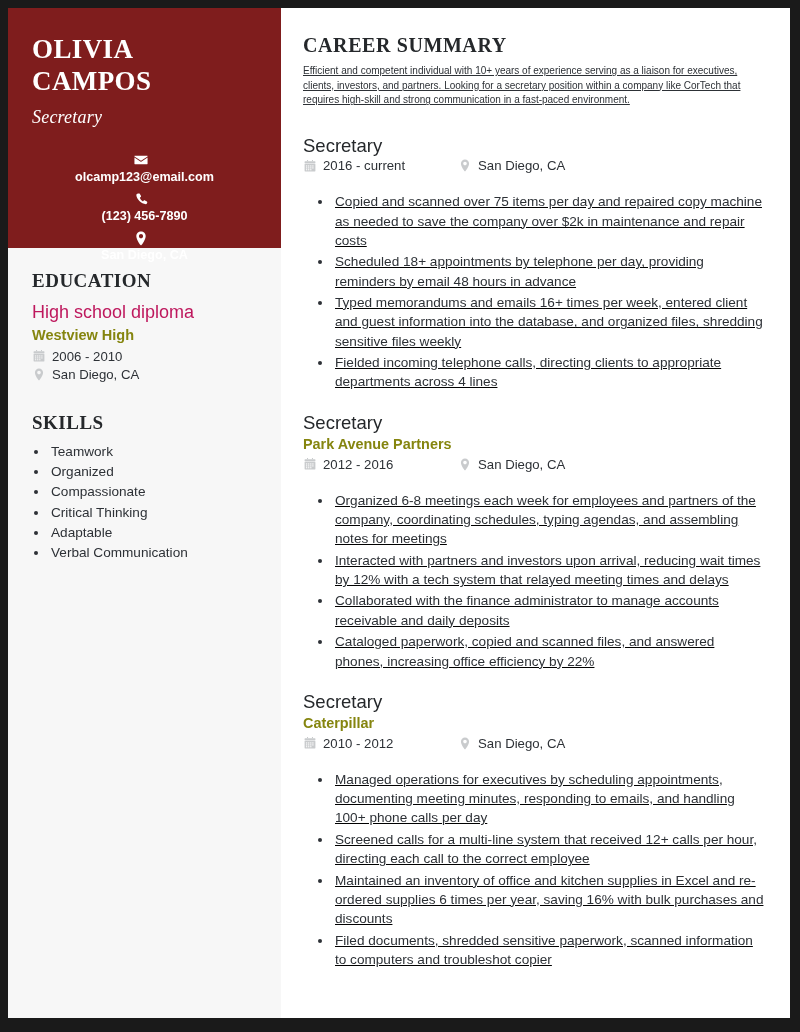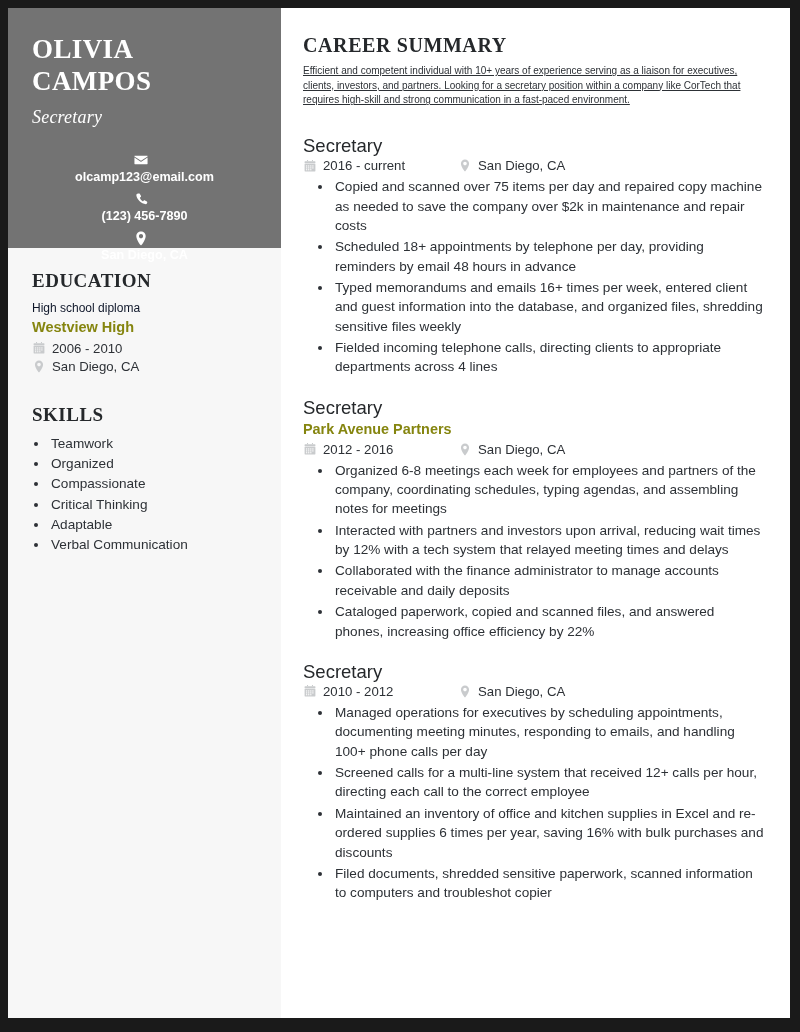--- a/index.html
+++ b/index.html
@@ -27,21 +27,21 @@
   }
 
   
   #sidebar {
     width: 273px;
     flex: 0 0 273px;
     background: #f7f7f7;
     position: relative;
   }
   #sidebar-header {
-    background: #737373;
+    background: #7f1d1d;
     padding: 26px 24px 26px 24px;
     box-sizing: border-box;
     height: 240px;
   }
   #name-block {
     color: #ffffff;
     font-family: "Liberation Serif", serif;
     font-weight: bold;
     font-size: 27px;
     line-height: 1.18;
@@ -88,22 +88,22 @@
   }
   .side-heading {
     font-family: "Liberation Serif", serif;
     font-weight: bold;
     font-size: 19px;
     color: #25282b;
     letter-spacing: 0.5px;
     margin: 0 0 8px 0;
   }
   #edu-degree {
-    font-size: 12px;
-    color: #0f172a;
+    font-size: 18px;
+    color: #be185d;
     line-height: 1.35;
   }
   #edu-school {
     font-size: 14.5px;
     font-weight: bold;
     color: #85850f;
     margin-top: 2px;
     line-height: 1.35;
   }
   .meta-row {
@@ -185,23 +185,24 @@
   .job-meta .date-group { width: 155px; flex: 0 0 155px; }
   .job-meta .ico {
     width: 14px;
     flex: 0 0 14px;
     margin-right: 6px;
     display: flex;
     align-items: center;
     justify-content: center;
   }
   .bullets {
-    margin: 4px 0 0 0;
+    margin: 19px 0 0 0;
     padding: 0 0 0 30px;
     list-style: disc;
+    text-decoration: underline;
   }
   .bullets li {
     font-size: 13.6px;
     color: #2d3136;
     line-height: 1.425;
     margin-bottom: 2px;
     padding-left: 2px;
   }
 </style>
 </head>
@@ -394,20 +395,21 @@
             </div>
             <ul class="bullets">
               <li>Organized 6-8 meetings each week for employees and partners of the company, coordinating schedules, typing agendas, and assembling notes for meetings</li>
               <li>Interacted with partners and investors upon arrival, reducing wait times by 12% with a tech system that relayed meeting times and delays</li>
               <li>Collaborated with the finance administrator to manage accounts receivable and daily deposits</li>
               <li>Cataloged paperwork, copied and scanned files, and answered phones, increasing office efficiency by 22%</li>
             </ul>
           </div>
           <div class="job">
             <div class="job-title">Secretary</div>
+            <div class="job-company">Caterpillar</div>
             <div class="job-meta">
               <span class="date-group">
                 <span class="ico">
                   <svg width="12" height="12" viewBox="0 0 16 16">
                     <path fill="#c9cbcd" d="M4 0h1.4v1.6H4zm6.6 0H12v1.6h-1.4z"></path>
                     <rect x="0.8" y="1.6" width="14.4" height="3.1" rx="0.6" fill="#c9cbcd"></rect>
                     <rect x="0.8" y="5.4" width="14.4" height="9.8" rx="0.6" fill="#c9cbcd"></rect>
                     <g fill="#ffffff">
                       <rect x="2.6" y="7.2" width="1.7" height="1.5"></rect>
                       <rect x="5.4" y="7.2" width="1.7" height="1.5"></rect>

